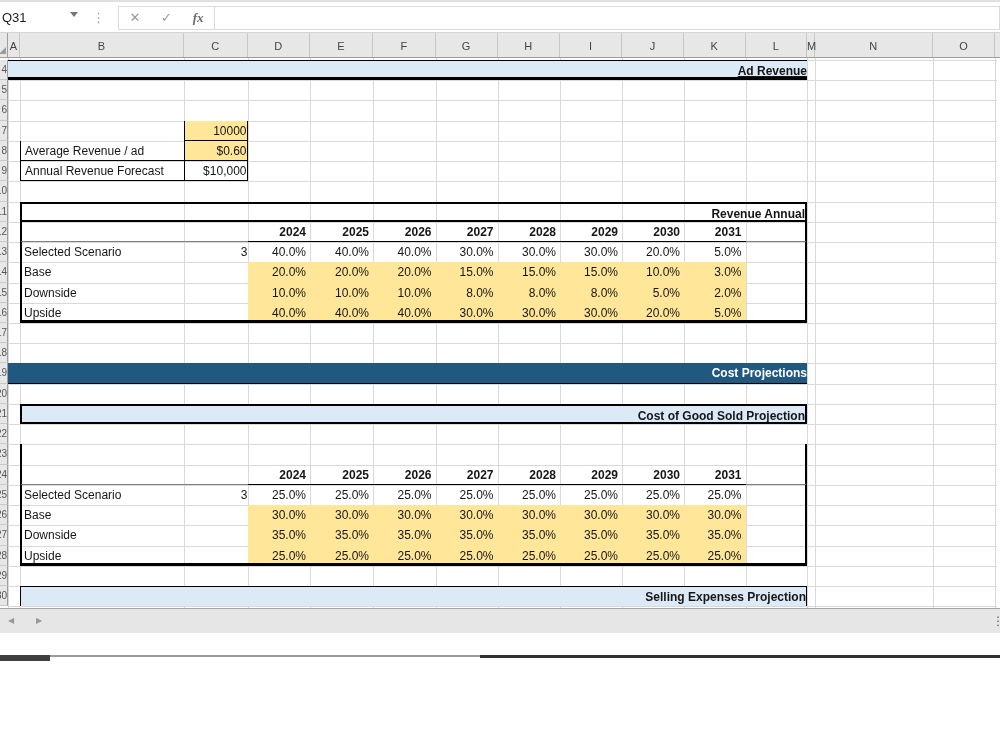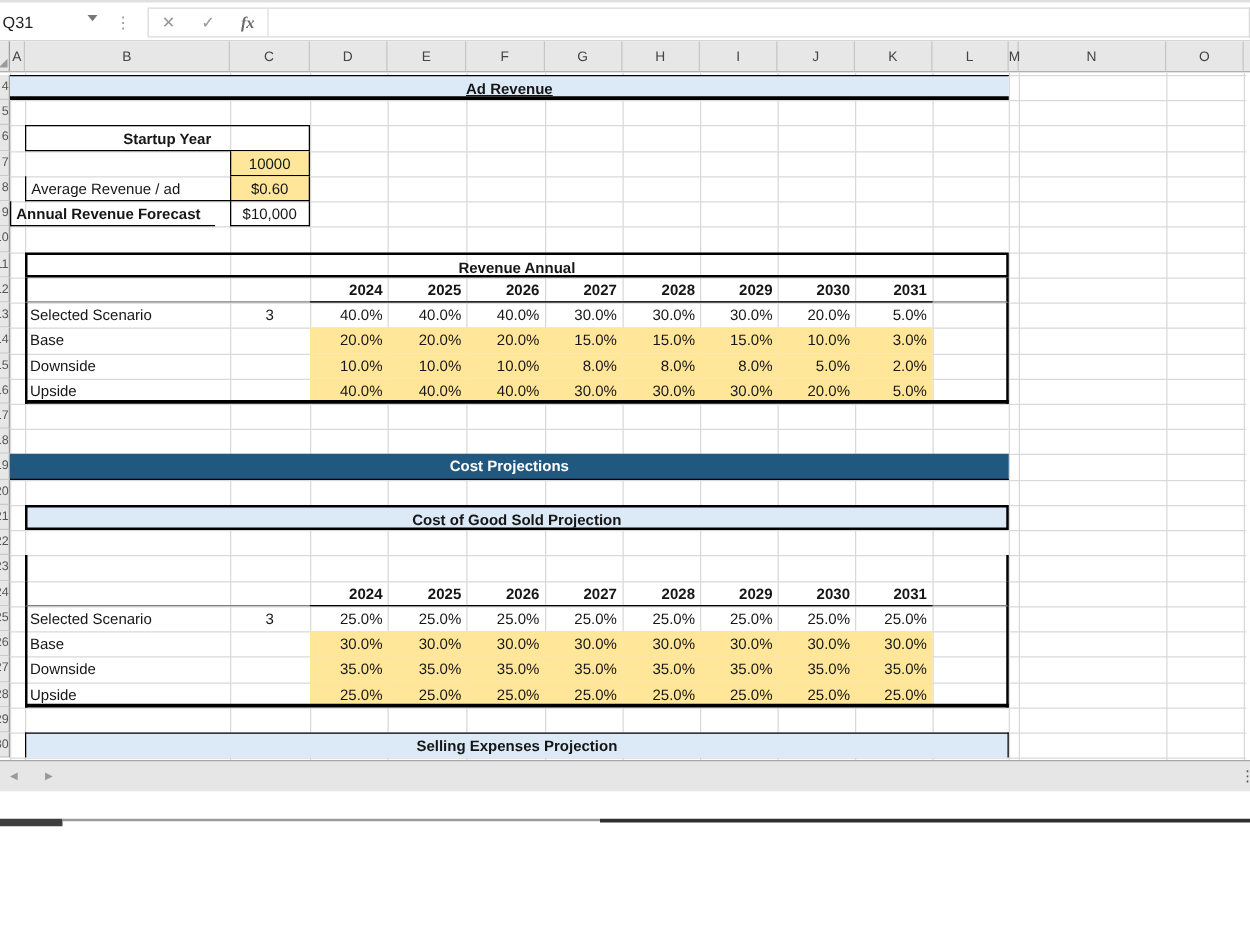--- a/index.html
+++ b/index.html
@@ -34,21 +34,21 @@
   
   .gridwrap{position:absolute;left:0;top:58px;width:1000px;height:550px;background:#fff;overflow:hidden;}
   .gv{position:absolute;top:0;width:1px;height:550px;background:#D9D9D9;z-index:0;}
   .gh{position:absolute;left:8px;width:989px;height:1px;background:#D9D9D9;z-index:0;}
   .rowhdr{position:absolute;left:0;width:8px;background:#E7E7E7;color:#555;font-size:10px;
           text-align:right;overflow:hidden;direction:rtl;z-index:4;
           border-bottom:1px solid #C9C9C9;border-right:1px solid #9E9E9E;box-sizing:border-box;}
   .cell{position:absolute;box-sizing:border-box;font-size:12px;color:#161616;
         white-space:nowrap;z-index:2;overflow:hidden;}
   .bold{font-weight:bold}.und{text-decoration:underline}
-  .ac{text-align:center}.ar{text-align:right}.al{text-align:left}
+  .ac{text-align:right}.ar{text-align:right}.al{text-align:left}
   .pad{padding:0 4px;}
   .fill-light{background:#DCE9F6}
   .fill-dark{background:#21587F;color:#fff}
   .fill-yellow{background:#FFE699}
   .bt1{border-top:1px solid #000}.bb1{border-bottom:1px solid #000}
   .bl1{border-left:1px solid #000}.br1{border-right:1px solid #000}
   .bt2{border-top:2px solid #000}.bb2{border-bottom:2px solid #000}
   .bl2{border-left:2px solid #000}.br2{border-right:2px solid #000}
   .bb3{border-bottom:3px solid #000}
   .bbg{border-bottom:1px solid #808080}
@@ -181,25 +181,24 @@
       <div class="rowhdr" style="top: 366.14px; height: 20.23px; line-height: 20.23px;">22</div>
       <div class="rowhdr" style="top: 386.37px; height: 20.23px; line-height: 20.23px;">23</div>
       <div class="rowhdr" style="top: 406.6px; height: 20.23px; line-height: 20.23px;">24</div>
       <div class="rowhdr" style="top: 426.83px; height: 20.23px; line-height: 20.23px;">25</div>
       <div class="rowhdr" style="top: 447.06px; height: 20.23px; line-height: 20.23px;">26</div>
       <div class="rowhdr" style="top: 467.29px; height: 20.23px; line-height: 20.23px;">27</div>
       <div class="rowhdr" style="top: 487.52px; height: 20.23px; line-height: 20.23px;">28</div>
       <div class="rowhdr" style="top: 507.75px; height: 20.23px; line-height: 20.23px;">29</div>
       <div class="rowhdr" style="top: 527.98px; height: 20.23px; line-height: 20.23px;">30</div>
       <div class="cell fill-light bold und ac bt1 bb3" style="left: 8px; width: 799px; top: 2px; height: 20.23px; line-height: 20.23px;">Ad Revenue</div>
-      <div class="cell bold ac bt1 bl1 br1 bb1" style="left: 20px; width: 227.5px; top: 42.46px; height: 20.23px; line-height: 20.23px;">Startup Year</div>
       <div class="cell ac fill-yellow bl1 br1 bb1" style="left: 184px; width: 63.5px; top: 62.69px; height: 20.23px; line-height: 20.23px;">10000</div>
       <div class="cell al pad bl1 bb1" style="left: 20px; width: 164px; top: 82.92px; height: 20.23px; line-height: 20.23px;">Average Revenue / ad</div>
       <div class="cell ac fill-yellow bl1 br1 bb1" style="left: 184px; width: 63.5px; top: 82.92px; height: 20.23px; line-height: 20.23px;">$0.60</div>
-      <div class="cell al pad bl1 bb1" style="left: 8px; width: 164px; top: 103.15px; height: 20.23px; line-height: 20.23px; font-weight: bold;">Annual Revenue Forecast</div>
+      <div class="cell al pad bl1 bb1" style="left: 20px; width: 164px; top: 103.15px; height: 20.23px; line-height: 20.23px;">Annual Revenue Forecast</div>
       <div class="cell ac bl1 br1 bb1" style="left: 184px; width: 63.5px; top: 103.15px; height: 20.23px; line-height: 20.23px;">$10,000</div>
       <div class="cell bold ac bt2 bl2 br2 bb2" style="left: 20px; width: 787px; top: 143.61px; height: 20.23px; line-height: 20.23px;">Revenue Annual</div>
       <div class="cell bl2 br2 bbg under" style="left: 20px; width: 787px; top: 163.84px; height: 20.23px; line-height: 20.23px;"></div>
       <div class="cell bold ar pad bb1" style="left: 247.5px; width: 62.5px; top: 163.84px; height: 20.23px; line-height: 20.23px;">2024</div>
       <div class="cell bold ar pad bb1" style="left: 310px; width: 63px; top: 163.84px; height: 20.23px; line-height: 20.23px;">2025</div>
       <div class="cell bold ar pad bb1" style="left: 373px; width: 62.5px; top: 163.84px; height: 20.23px; line-height: 20.23px;">2026</div>
       <div class="cell bold ar pad bb1" style="left: 435.5px; width: 62px; top: 163.84px; height: 20.23px; line-height: 20.23px;">2027</div>
       <div class="cell bold ar pad bb1" style="left: 497.5px; width: 62.5px; top: 163.84px; height: 20.23px; line-height: 20.23px;">2028</div>
       <div class="cell bold ar pad bb1" style="left: 560px; width: 62px; top: 163.84px; height: 20.23px; line-height: 20.23px;">2029</div>
       <div class="cell bold ar pad bb1" style="left: 622px; width: 62px; top: 163.84px; height: 20.23px; line-height: 20.23px;">2030</div>

